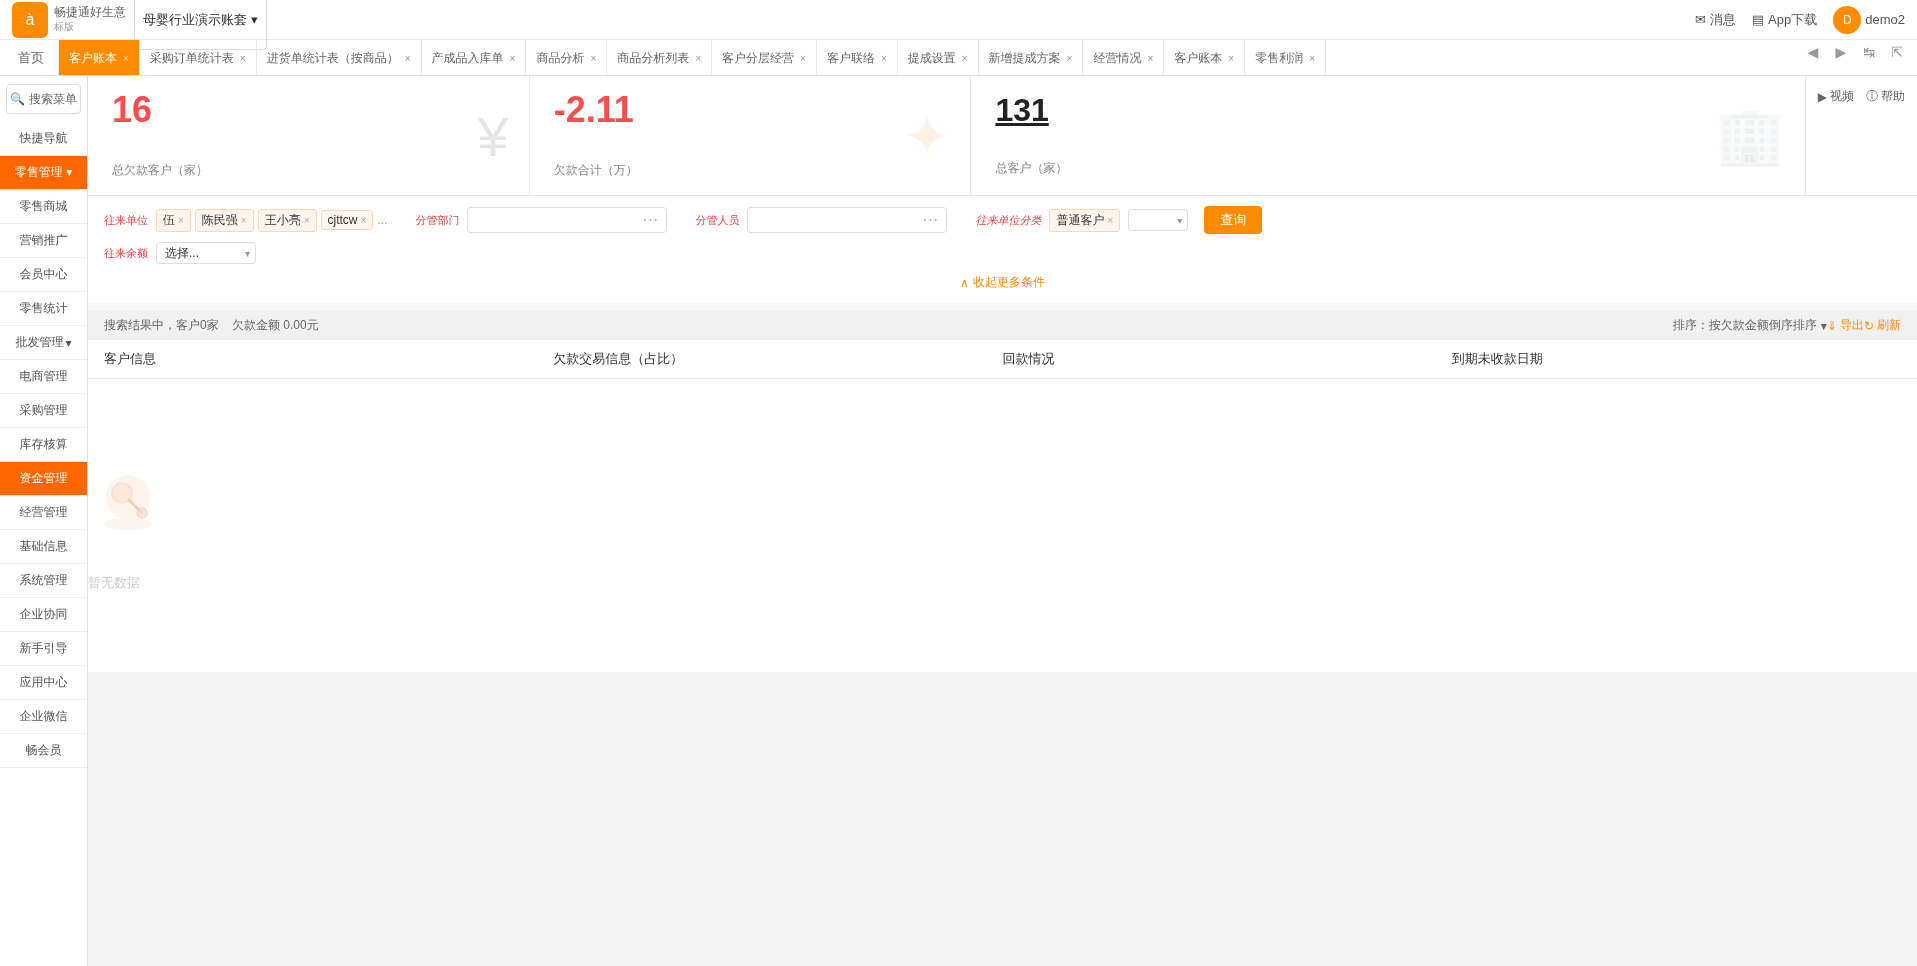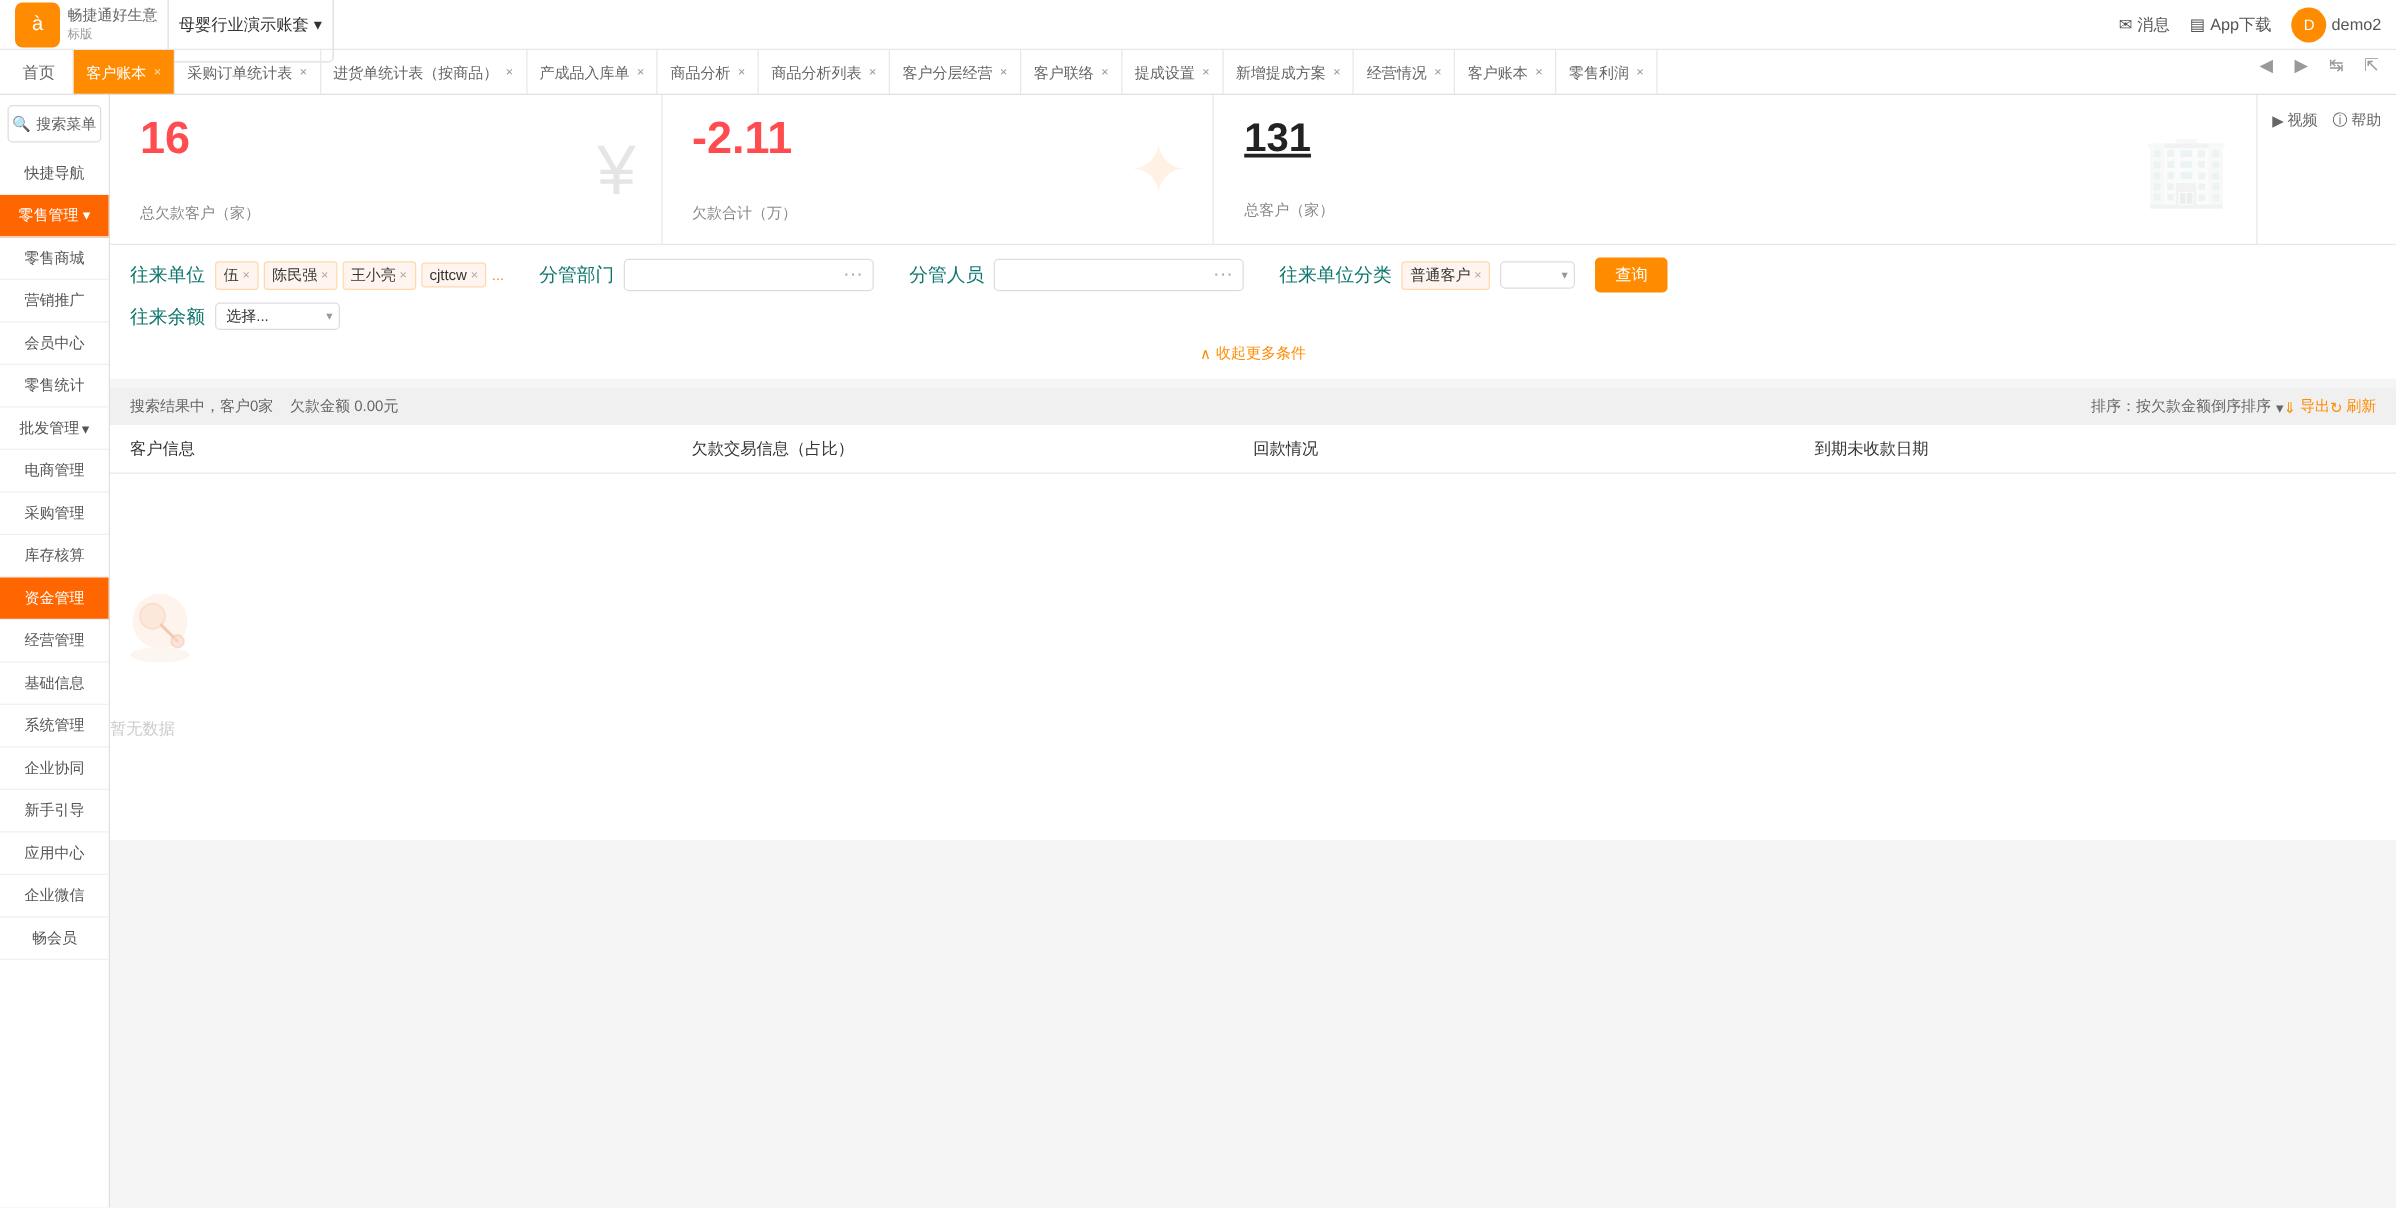--- a/index.html
+++ b/index.html
@@ -48,21 +48,21 @@
     .stat-value.negative { color: #ff4d4f; }
     .stat-value.black { color: #222; text-decoration: underline; font-size: 32px; }
     .stat-label { font-size: 12px; color: #888; margin-top: 4px; }
     .stat-bg-icon { position: absolute; right: 20px; top: 50%; transform: translateY(-50%); opacity: 0.12; font-size: 56px; }
     .stat-actions { margin-left: auto; display: flex; align-items: flex-start; gap: 12px; padding: 12px; font-size: 12px; color: #666; }
     .stat-action-btn { display: flex; align-items: center; gap: 3px; cursor: pointer; color: #666; }
 
     
     .filter-area { background: #fff; padding: 10px 16px; margin-bottom: 8px; }
     .filter-row { display: flex; align-items: center; gap: 8px; margin-bottom: 8px; flex-wrap: wrap; }
-    .filter-label { font-size: 15px; color: #0f766e; white-space: nowrap; }
+    .filter-label { font-size: 11px; color: #ef4444; white-space: nowrap; }
     .filter-tags { display: flex; align-items: center; gap: 4px; flex-wrap: wrap; }
     .filter-tag { background: #fff5ee; border: 1px solid #ffd8b0; color: #333; padding: 2px 6px; border-radius: 3px; font-size: 12px; display: flex; align-items: center; gap: 3px; }
     .filter-tag .tag-x { color: #aaa; cursor: pointer; font-size: 10px; }
     .filter-more { color: #ff8c00; cursor: pointer; font-size: 12px; }
     .filter-select { border: 1px solid #ddd; border-radius: 4px; padding: 3px 24px 3px 8px; font-size: 12px; color: #333; cursor: pointer; appearance: none; background: white; position: relative; min-width: 100px; }
     .filter-select-wrap { position: relative; display: inline-block; }
     .filter-select-wrap::after { content: "▾"; position: absolute; right: 6px; top: 50%; transform: translateY(-50%); font-size: 10px; color: #999; pointer-events: none; }
     .filter-input-wrap { border: 1px solid #ddd; border-radius: 4px; display: flex; align-items: center; padding: 3px 8px; min-width: 180px; }
     .filter-input { border: none; outline: none; font-size: 12px; flex: 1; }
     .filter-dots { color: #aaa; font-size: 16px; cursor: pointer; }
@@ -307,21 +307,21 @@
         <span class="filter-label" style="margin-left:20px;">分管部门</span>
         <div class="filter-input-wrap" style="min-width:200px;">
           <input class="filter-input" type="text" style="">
           <span class="filter-dots">···</span>
         </div>
         <span class="filter-label" style="margin-left:20px;">分管人员</span>
         <div class="filter-input-wrap" style="min-width:200px;">
           <input class="filter-input" type="text" style="">
           <span class="filter-dots">···</span>
         </div>
-        <span class="filter-label" style="margin-left:20px;">往来单位分类</span>
+        <span class="filter-label" style="margin-left:20px;font-style:italic;">往来单位分类</span>
         <div class="filter-tags">
           <div class="filter-tag">
             <span>普通客户</span>
             <span class="tag-x">×</span>
           </div>
         </div>
         <div class="filter-select-wrap">
           <select class="filter-select" style="min-width:60px;"></select>
         </div>
         <button style="background:#ff8c00;color:white;border:none;border-radius:4px;padding:5px 16px;font-size:13px;cursor:pointer;margin-left:8px;">查询</button>

